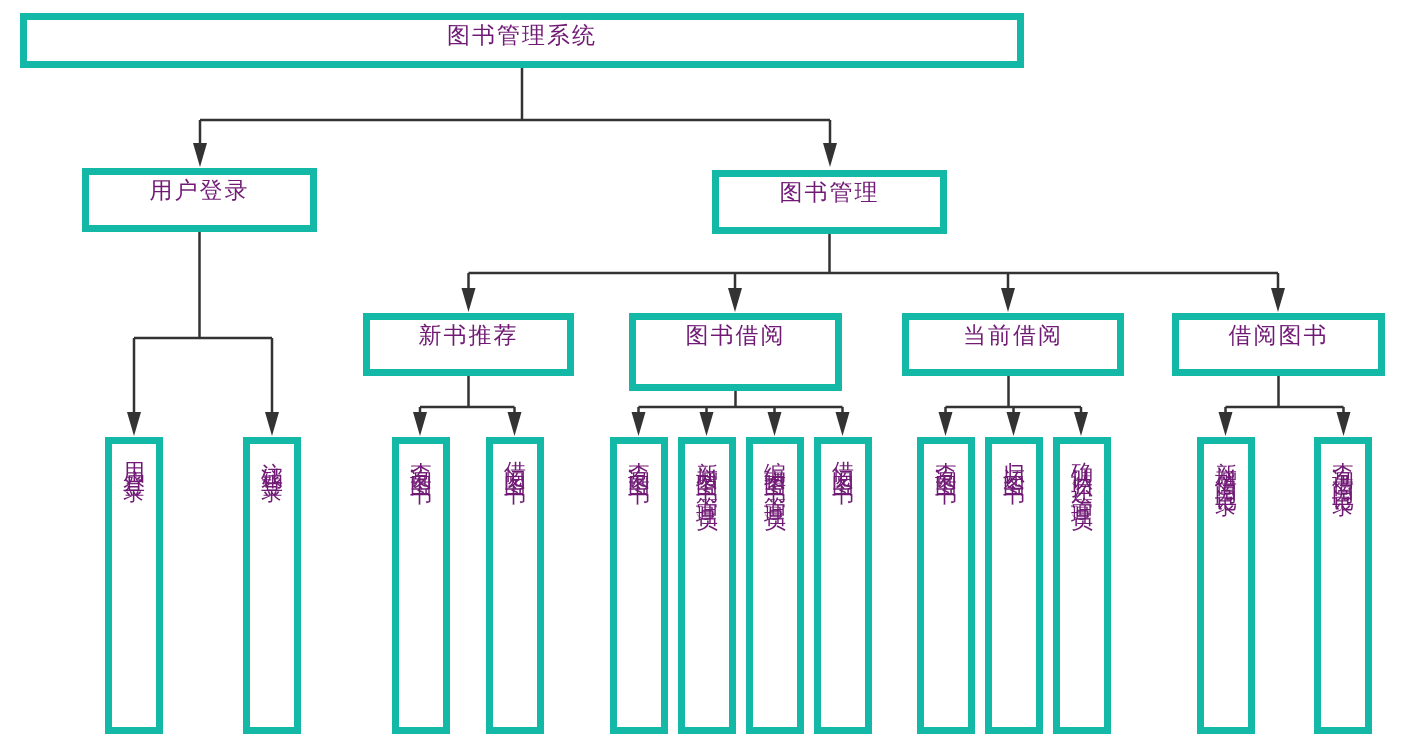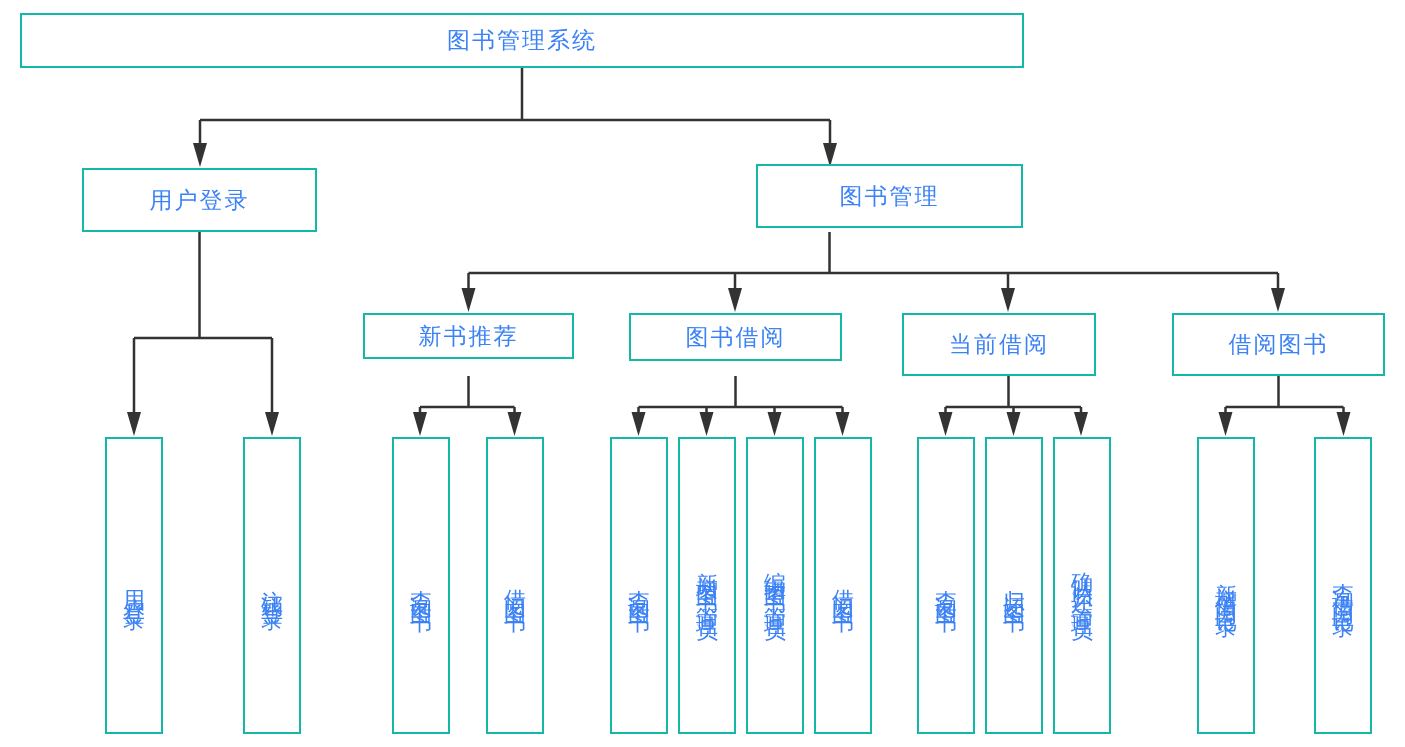--- a/index.html
+++ b/index.html
@@ -3,37 +3,37 @@
 <meta charset="utf-8">
 <style>
   html,body{margin:0;padding:0;background:#ffffff;}
   .canvas{
     position:relative;width:1405px;height:747px;background:#ffffff;
     font-family:"Liberation Sans","DejaVu Sans",sans-serif;overflow:hidden;
   }
   .wires{position:absolute;left:0;top:0;z-index:1;}
   .node{
     position:absolute;box-sizing:border-box;z-index:2;
-    border:2px solid #14b8a6;background:#ffffff;color:#3b82f6;
-    display:flex;align-items:center;justify-content:center;
+    border:7px solid #14b8a6;background:#ffffff;color:#701a75;
+    display:flex;align-items:flex-start;justify-content:center;
   }
   .node.h .label{font-size:23px;letter-spacing:2px;white-space:nowrap;}
   .node.leaf .label{
     writing-mode:vertical-rl;text-orientation:mixed;
     font-size:22px;letter-spacing:7px;line-height:1;white-space:nowrap;
   }
   
   #n-root{left:20px;top:13px;width:1004px;height:55px;}
   
   #n-user{left:82px;top:168px;width:235px;height:64px;}
-  #n-book{left:712px;top:164px;width:267px;height:64px;margin-left:44px;}
+  #n-book{left:712px;top:170px;width:235px;height:64px;}
   
-  #n-new{left:363px;top:313px;width:211px;height:46px;}
-  #n-borrow{left:629px;top:313px;width:213px;height:48px;}
-  #n-current{left:902px;top:313px;width:194px;height:63px;}
+  #n-new{left:363px;top:313px;width:211px;height:63px;}
+  #n-borrow{left:629px;top:313px;width:213px;height:78px;}
+  #n-current{left:902px;top:313px;width:222px;height:63px;}
   #n-records{left:1172px;top:313px;width:213px;height:63px;}
   
   .leaf{top:437px;width:58px;height:297px;}
   #n-a1{left:105px;} #n-a2{left:243px;}
   #n-b1{left:392px;} #n-b2{left:486px;}
   #n-c1{left:610px;} #n-c2{left:678px;} #n-c3{left:746px;} #n-c4{left:814px;}
   #n-d1{left:917px;} #n-d2{left:985px;} #n-d3{left:1053px;}
   #n-e1{left:1197px;} #n-e2{left:1314px;}
   .watermark{
     position:absolute;right:4px;bottom:2px;z-index:5;

